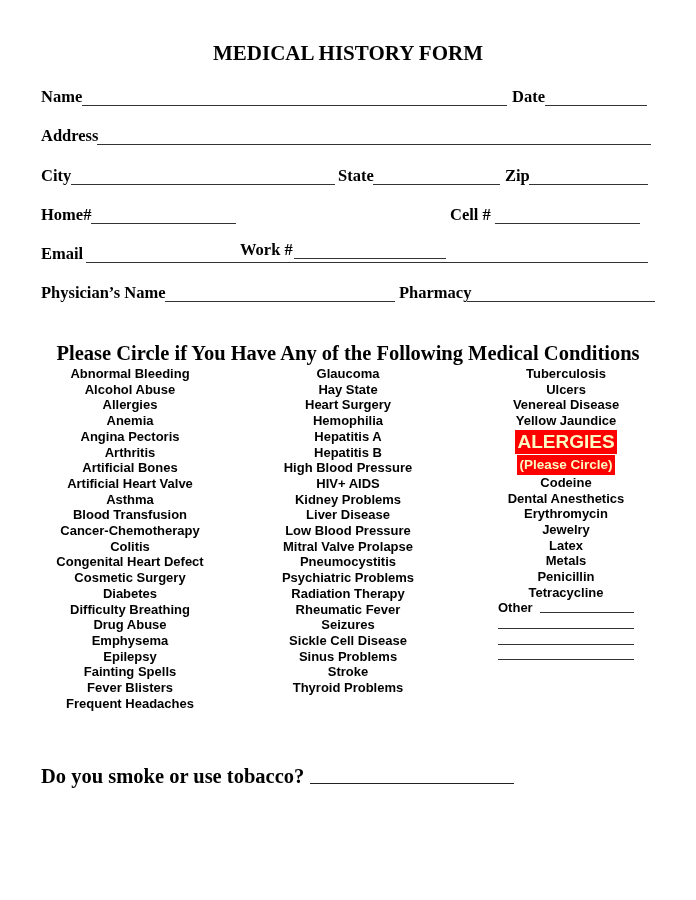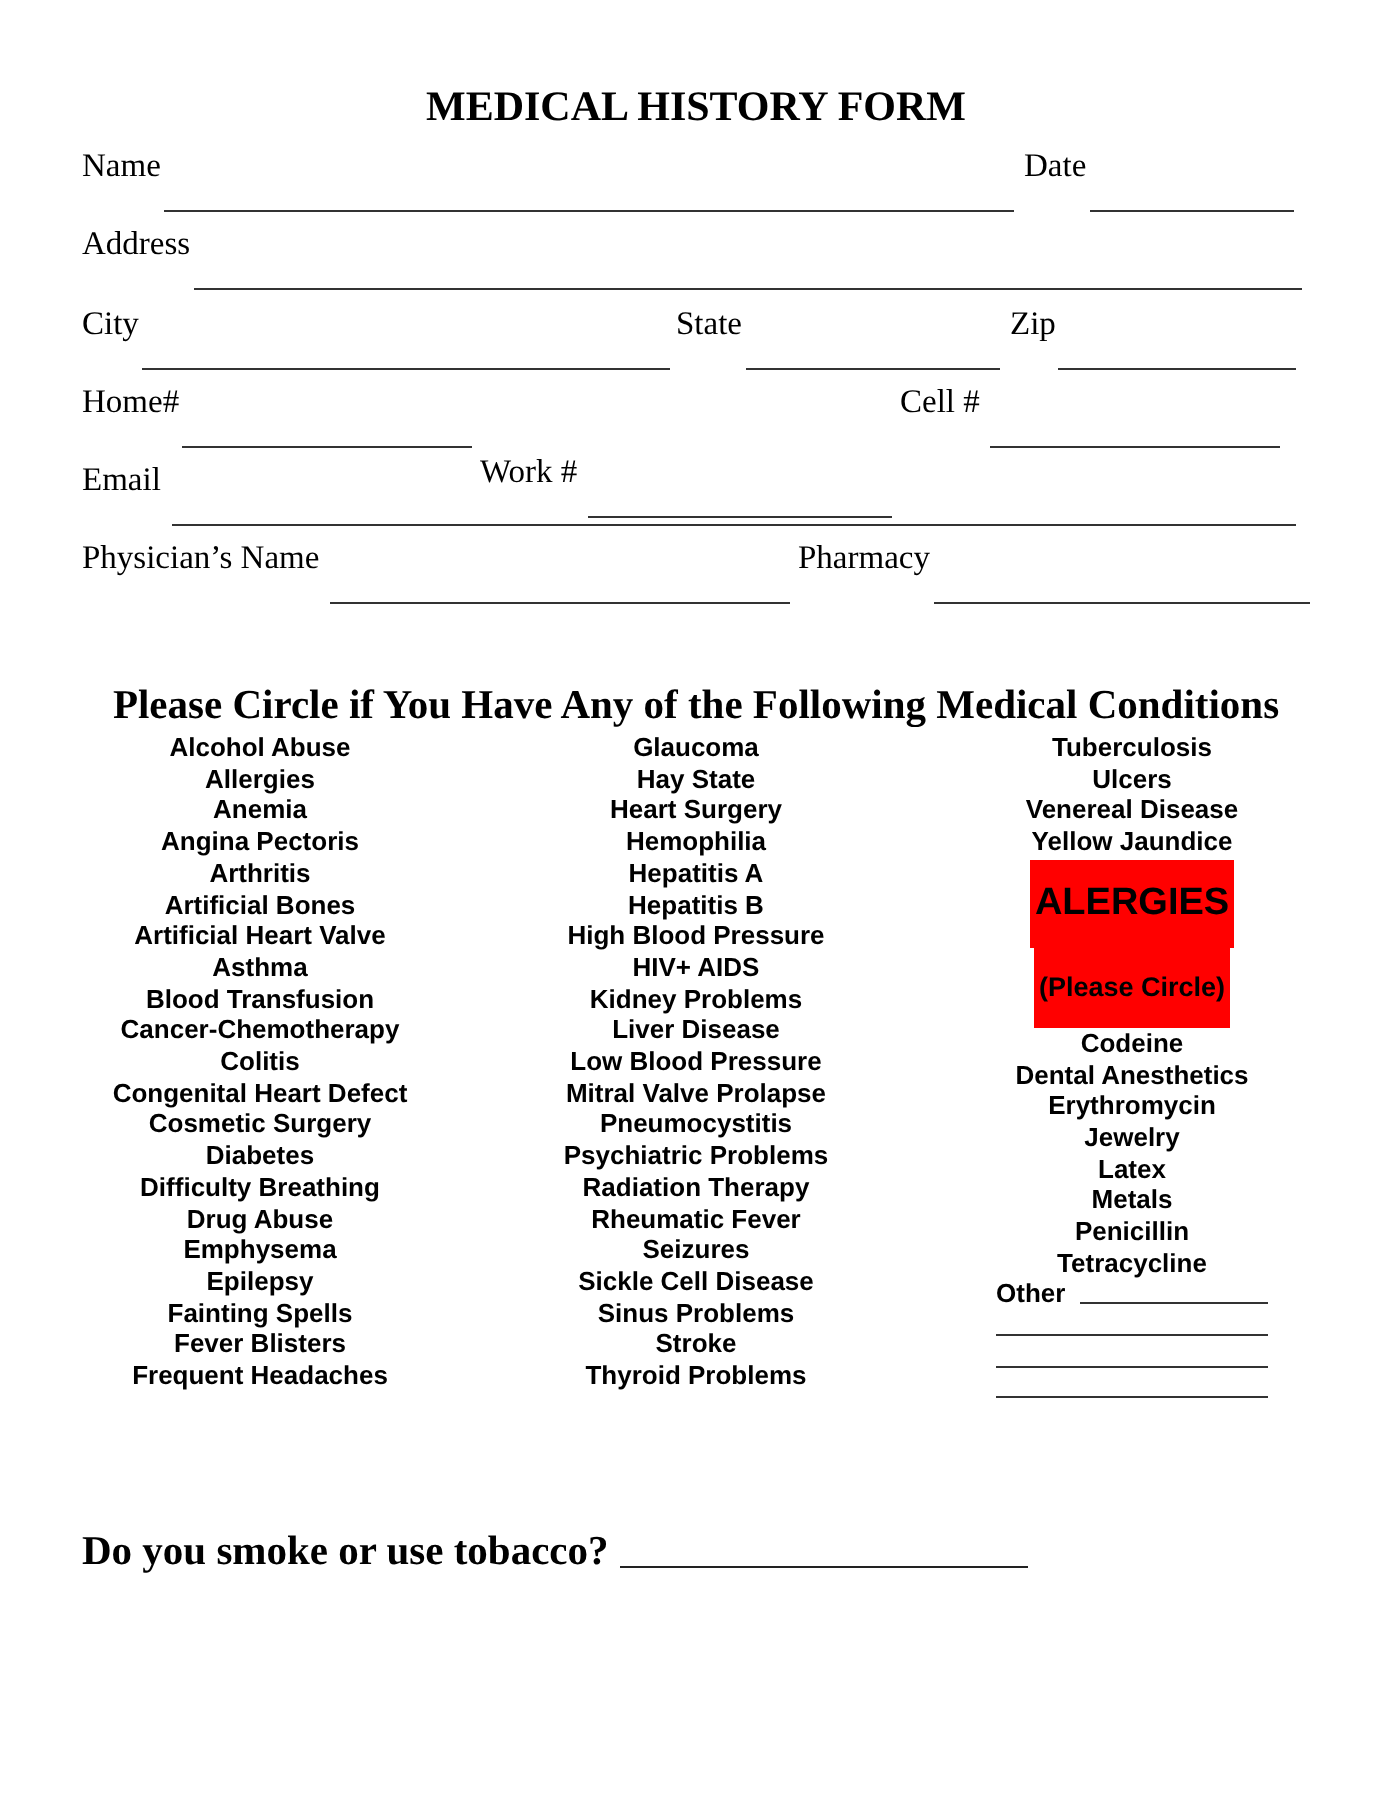--- a/index.html
+++ b/index.html
@@ -8,37 +8,37 @@
     .sans { font-family: "Liberation Sans", "DejaVu Sans", sans-serif; }
     .title {
       position: absolute; left: 0; width: 696px; top: 41px;
       text-align: center; font-weight: bold; font-size: 21px;
     }
     .row {
       position: absolute; left: 41px; height: 22px;
       font-size: 16.5px; white-space: nowrap;
     }
     .fld { position: absolute; top: 0; height: 22px; }
-    .fld .lbl { position: absolute; left: 0; bottom: 16px; }
+    .fld .lbl { position: absolute; left: 0; bottom: 2px; font-weight: bold; }
     .fld .line {
       position: absolute; bottom: 3px; height: 0;
       border-bottom: 1px solid #333;
     }
     .section-title {
       position: absolute; left: 0; width: 696px; top: 342px;
       text-align: center; font-weight: bold; font-size: 20.5px; padding-left: 0;
     }
     .col {
       position: absolute; top: 366px; text-align: center;
       font-weight: bold; font-size: 13px; line-height: 15.7px;
     }
     .col .item { display: block; white-space: nowrap; }
     .alert {
-      display: inline-block; background: #ff0000; color: #000000;
-      padding: 12px 2px;
+      display: inline-block; background: #ff0000; color: #fef9c3;
+      padding: 2px 2px;
     }
     .alert.big { font-size: 19px; line-height: 20px; margin-top: 1px; }
     .alert.small { font-size: 13.5px; line-height: 16px; }
     .other-line {
       display: block; width: 136px; margin: 0 auto; height: 15.7px; position: relative;
     }
     .other-line span.ln {
       position: absolute; left: 0; right: 0; bottom: 3px; border-bottom: 1px solid #333;
     }
     .other-row { display: block; width: 136px; margin: 0 auto; position: relative; text-align: left; height: 15.7px; }
@@ -121,20 +121,21 @@
       <span class="lbl">Pharmacy</span>
       <span class="line" style="left:68px;right:0;"></span>
     </div>
   </div>
 
   <div class="section-title serif" style="padding-left:0;">
     <span style="position:relative;left:0;">Please Circle if You Have Any of the Following Medical Conditions</span>
   </div>
 
   <div class="col sans" style="left:30px;width:200px;">
+    <span class="item">Abnormal Bleeding</span>
     <span class="item">Alcohol Abuse</span>
     <span class="item">Allergies</span>
     <span class="item">Anemia</span>
     <span class="item">Angina Pectoris</span>
     <span class="item">Arthritis</span>
     <span class="item">Artificial Bones</span>
     <span class="item">Artificial Heart Valve</span>
     <span class="item">Asthma</span>
     <span class="item">Blood Transfusion</span>
     <span class="item">Cancer-Chemotherapy</span>

